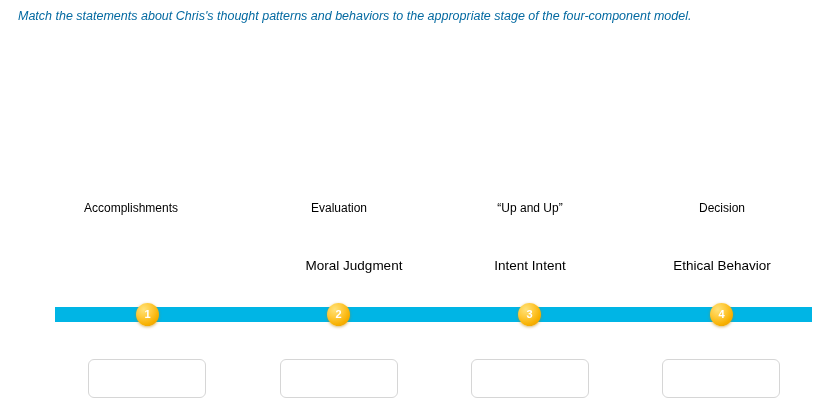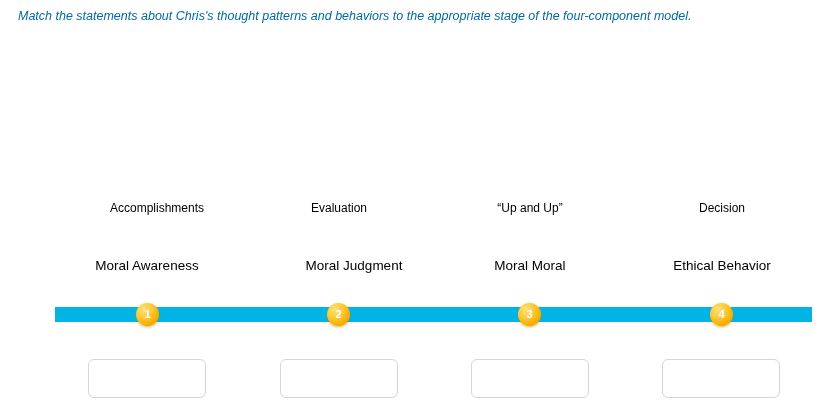--- a/index.html
+++ b/index.html
@@ -103,28 +103,27 @@
   .dropzone.d3 { left: 471px; }
   .dropzone.d4 { left: 662px; }
 </style>
 </head>
 <body>
 
 <div class="prompt">Match the statements about Chris's thought patterns and behaviors to the appropriate stage of the four-component model.</div>
 
 <div class="stage-grid">
 
-  <div class="descriptor" style="left:61px;">Accomplishments</div>
+  <div class="descriptor" style="left:35px;">Accomplishments</div>
   <div class="descriptor" style="left:243px;">Evaluation</div>
   <div class="descriptor" style="left:626px;">Decision</div>
   <div class="descriptor" style="left:434px;">“Up and Up”</div>
 
-  <div class="stage-name" style="left:51px;">Moral Awareness</div>
   <div class="stage-name" style="left:258px;">Moral Judgment</div>
-  <div class="stage-name" style="left:434px;">Moral Moral</div>
+  <div class="stage-name" style="left:434px;">Intent Intent</div>
   <div class="stage-name" style="left:626px;">Ethical Behavior</div>
 
   <div class="timeline"></div>
 
   <div class="marker m1">1</div>
   <div class="marker m2">2</div>
   <div class="marker m3">3</div>
   <div class="marker m4">4</div>
 
   <div class="dropzone d1"></div>

